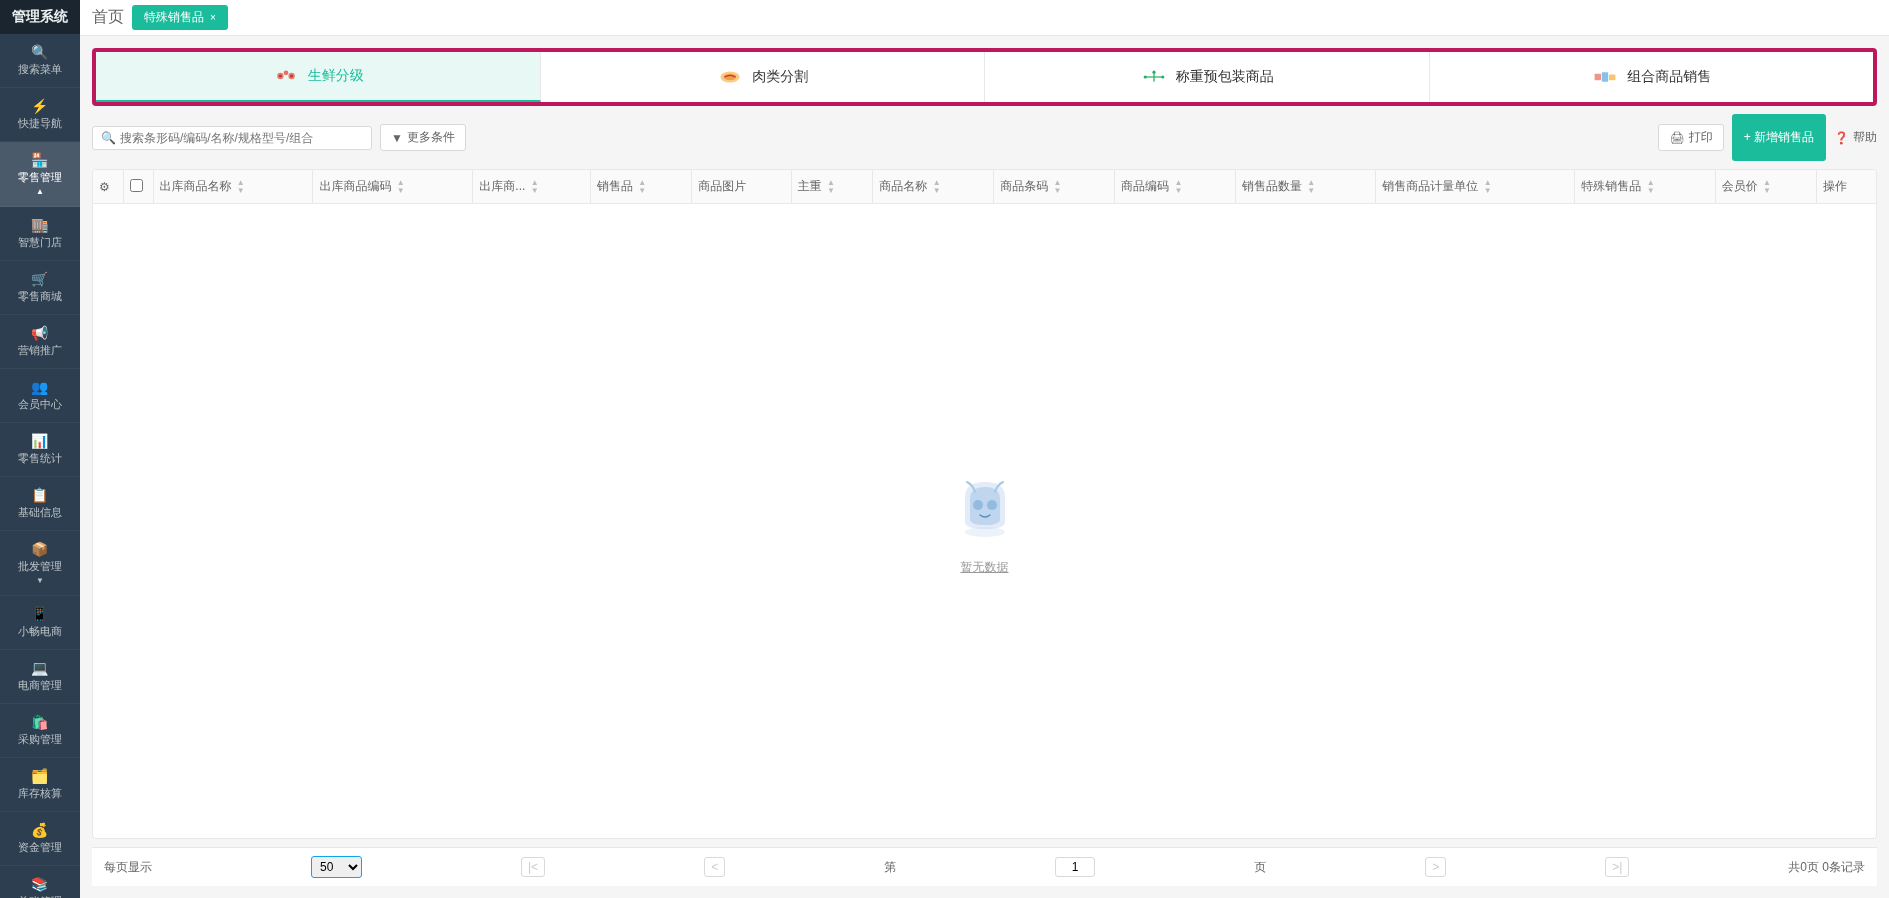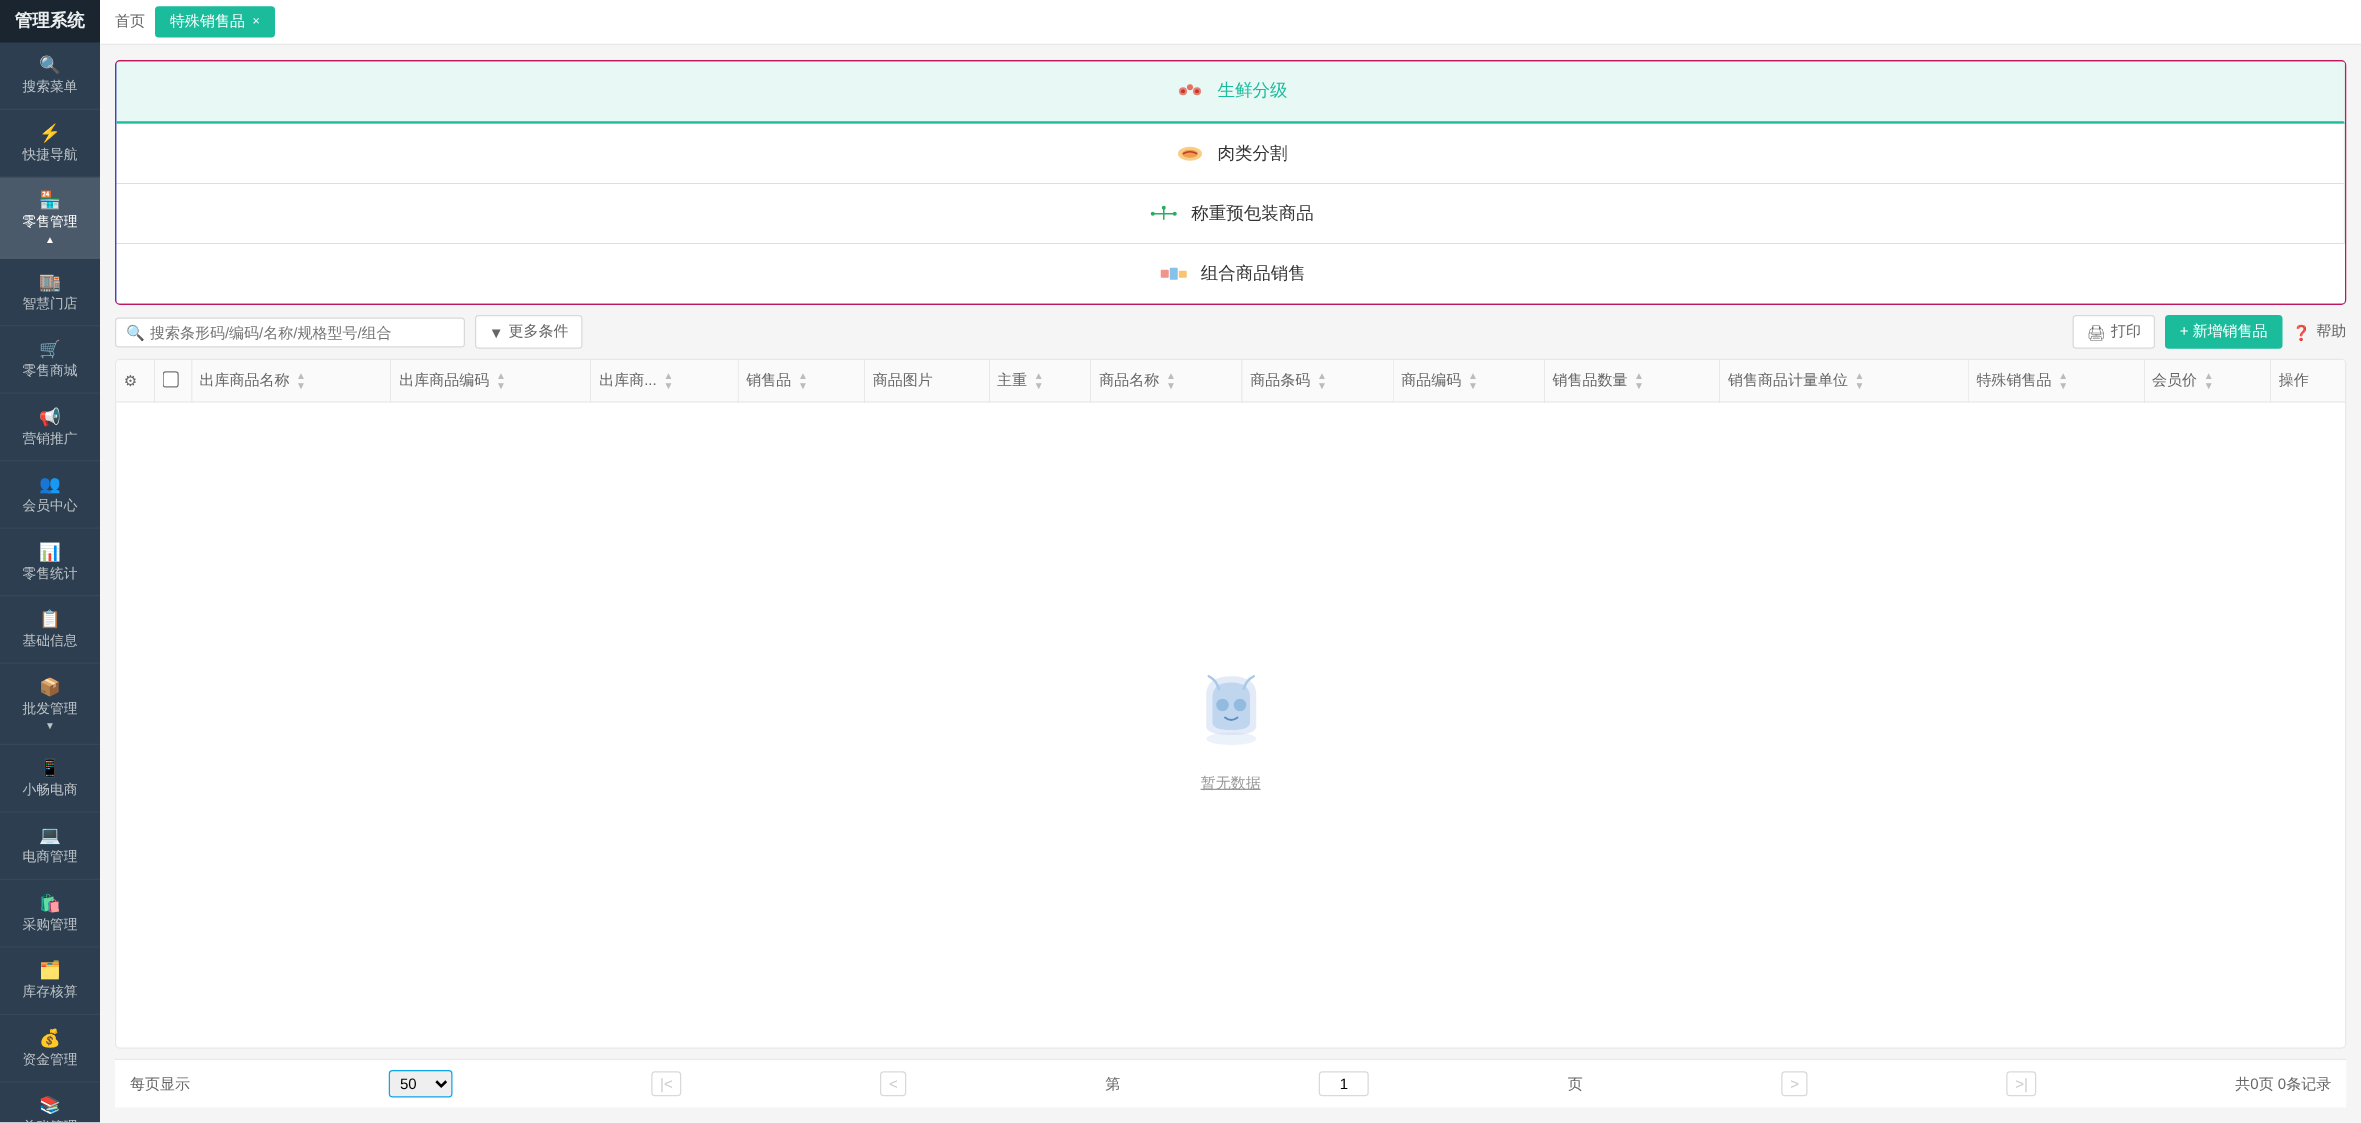--- a/index.html
+++ b/index.html
@@ -56,21 +56,21 @@
       padding: 0 12px;
       height: 36px;
       display: flex;
       align-items: center;
       gap: 8px;
       border-bottom: 1px solid #e8e8e8;
       flex-shrink: 0;
     }
     .topbar-home {
       color: #666;
-      font-size: 12px;
+      font-size: 16px;
       cursor: pointer;
     }
     .topbar-tab {
       background: #1abc9c;
       color: #fff;
       padding: 4px 12px;
       border-radius: 3px;
       font-size: 12px;
       cursor: pointer;
       display: flex;
@@ -89,26 +89,25 @@
       flex-direction: column;
       overflow: hidden;
       padding: 12px;
       gap: 8px;
     }
 
     
     .category-tabs {
       display: flex;
       gap: 0;
-      background: #1d4ed8;
+      background: #14532d;
       border-radius: 4px;
       overflow: hidden;
-      border: 1px solid #be185d;
+      border: 4px solid #be185d;
       flex-shrink: 0;
-      flex-direction: column;
     }
     .category-tab {
       flex: 1;
       display: flex;
       align-items: center;
       justify-content: center;
       gap: 8px;
       padding: 14px 12px;
       cursor: pointer;
       font-size: 14px;
@@ -177,21 +176,21 @@
       background: #fff;
       cursor: pointer;
       font-size: 12px;
       color: #666;
     }
     .add-btn {
       background: #1abc9c;
       color: #fff;
       border: none;
       border-radius: 3px;
-      padding: 5px 12px;
+      padding: 15px 12px;
       cursor: pointer;
       font-size: 12px;
       display: flex;
       align-items: center;
       gap: 4px;
     }
     .help-btn {
       display: flex;
       align-items: center;
       gap: 4px;

